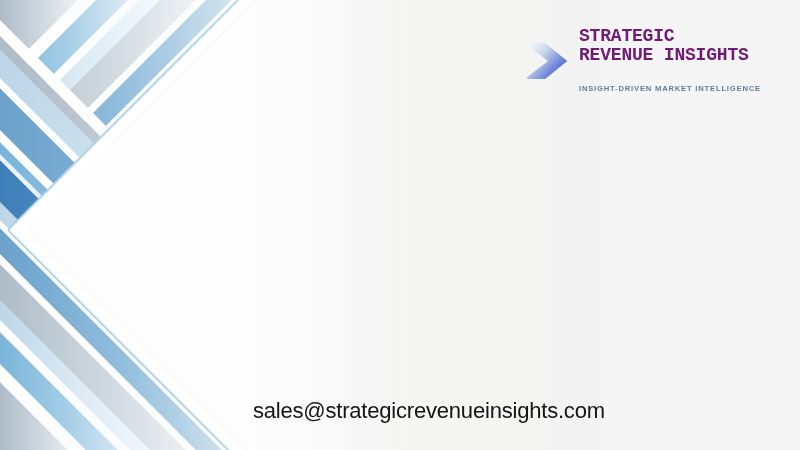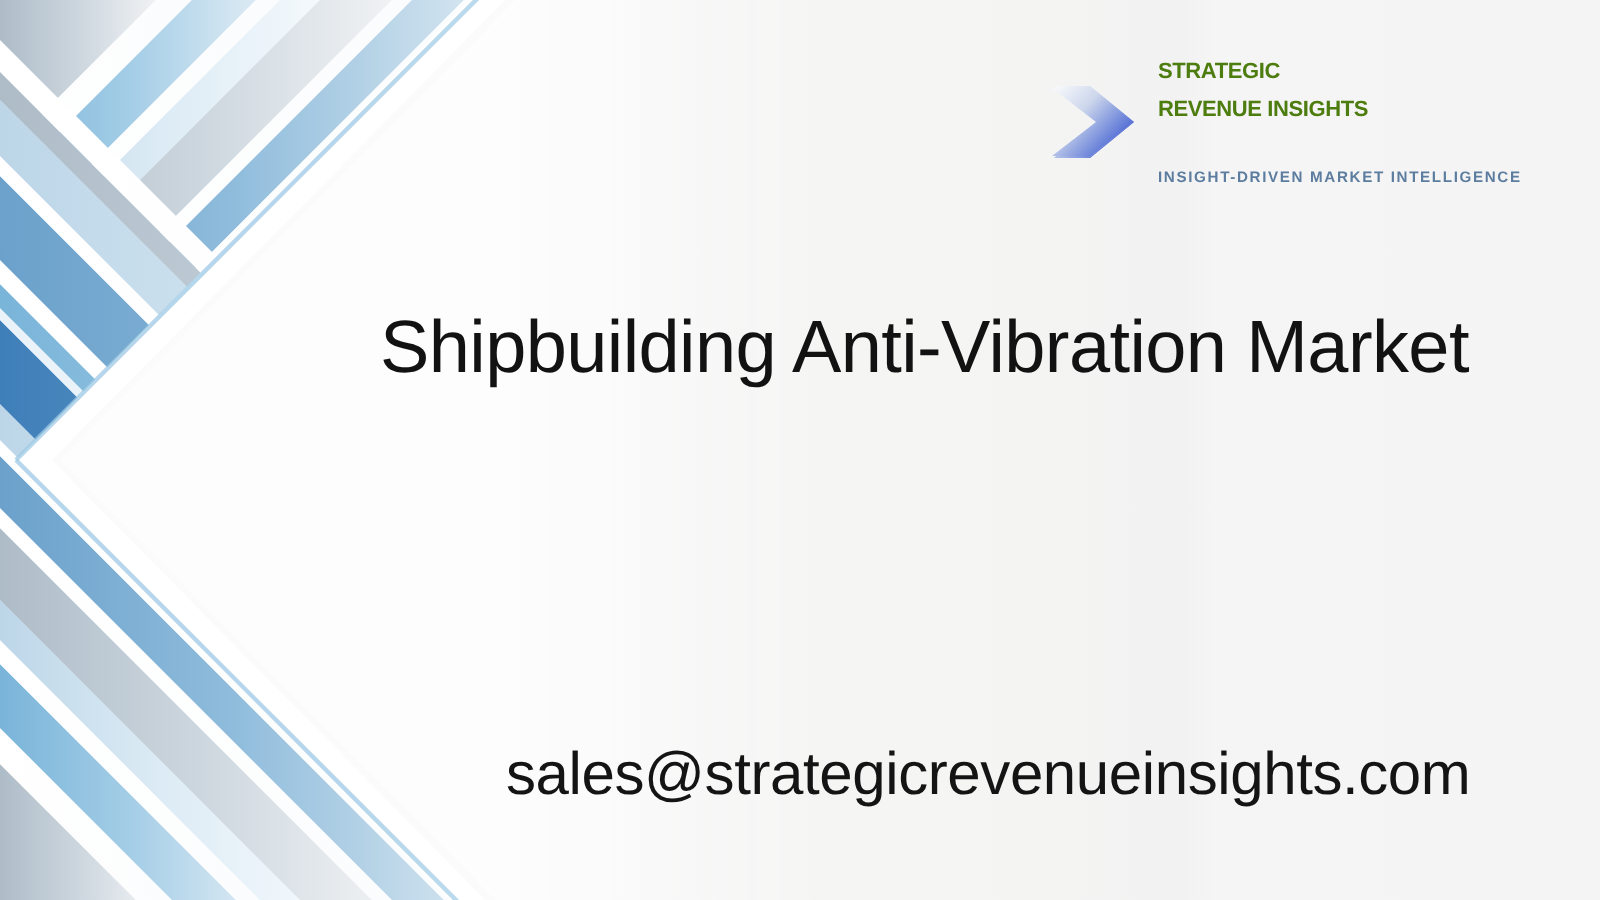--- a/index.html
+++ b/index.html
@@ -44,24 +44,24 @@
   .logo {
     position:absolute;
     left:524px; top:28px;
     display:flex;
     align-items:center;
     gap:9px;
   }
   .logo-mark { width:46px; height:44px; flex:none; }
   .logo-text { display:flex; flex-direction:column; }
   .logo-line1, .logo-line2 {
-    font-family:Liberation Sans, sans-serif;
+    font-family:Liberation Mono, monospace;
     font-weight:bold;
-    color:#4d7c0f;
-    font-size:11px;
+    color:#701a75;
+    font-size:18px;
     line-height:17.5px;
     letter-spacing:-0.2px;
     white-space:nowrap;
   }
   .logo-line2 { margin-top:1px; }
   .logo-tagline {
     margin-top:20px;
     font-family:"Liberation Sans", sans-serif;
     font-weight:bold;
     font-size:7.6px;
@@ -81,23 +81,23 @@
     line-height:44px;
     font-weight:normal;
     color:#121212;
     letter-spacing:-0.3px;
     white-space:nowrap;
   }
 
   
   .email {
     position:absolute;
-    left:253px; top:371px;
-    font-family:"Liberation Sans", sans-serif;
-    font-size:30px;
+    left:253px; top:394px;
+    font-family:"Liberation Sans", sans-serif;
+    font-size:22px;
     line-height:33px;
     font-weight:normal;
     color:#141414;
     letter-spacing:-0.2px;
     white-space:nowrap;
   }
 </style>
 </head>
 <body>
 
@@ -229,17 +229,16 @@
       <path d="M 2,5 C 10,5 16,5 21,5 L 42,22 L 21,39 C 16,39 10,39 2,39 L 24,22 Z" fill="url(#lgMark)"></path>
     </svg>
 
     <div class="logo-text">
       <div class="logo-line1">STRATEGIC</div>
       <div class="logo-line2">REVENUE INSIGHTS</div>
       <div class="logo-tagline">INSIGHT-DRIVEN MARKET INTELLIGENCE</div>
     </div>
   </div>
 
-  <div class="title">Shipbuilding Anti-Vibration Market</div>
 
   <div class="email">sales@strategicrevenueinsights.com</div>
 
 </div>
 
 </body></html>

